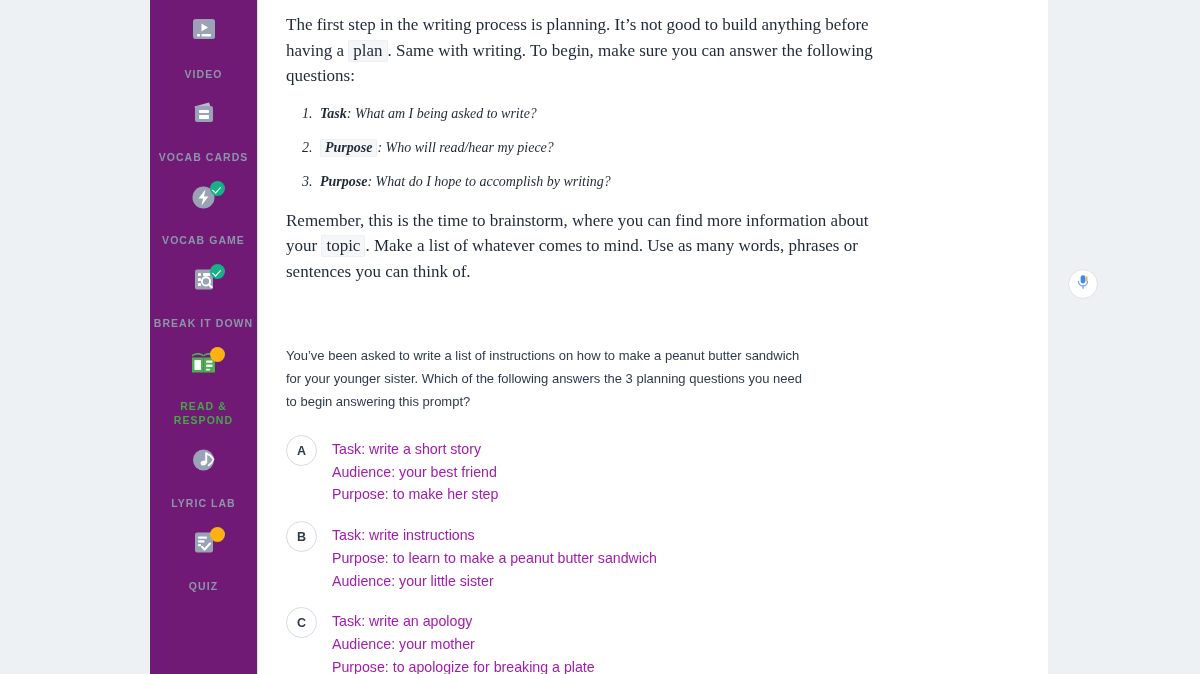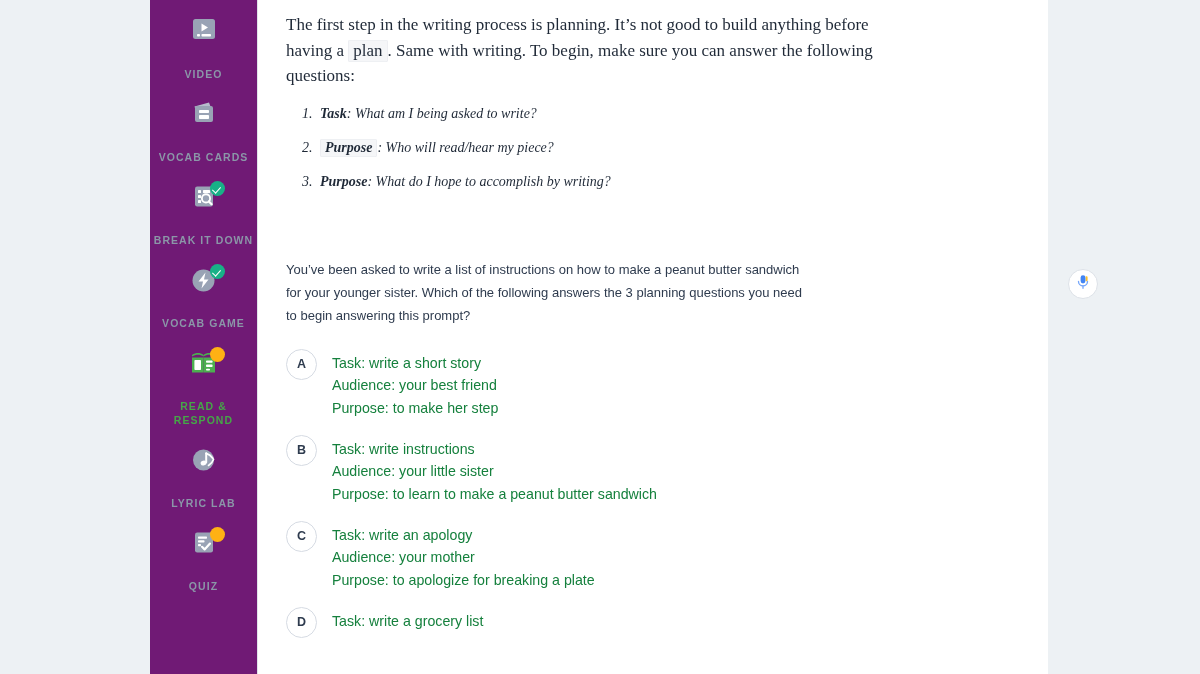--- a/index.html
+++ b/index.html
@@ -196,21 +196,21 @@
     align-items: center;
     justify-content: center;
     margin-right: 15px;
     box-sizing: border-box;
   }
 
   .answer-lines {
     font-family: "Liberation Sans", sans-serif;
     font-size: 14.2px;
     line-height: 22.7px;
-    color: #15803d;
+    color: #a21caf;
     padding-top: 3px;
   }
 
   
   .gutter-right {
     flex: 1 1 auto;
     height: 674px;
     background: #edf1f4;
     position: relative;
   }
@@ -260,42 +260,42 @@
           <rect x="10" y="10" width="10" height="3" rx="0.8" fill="#ffffff"></rect>
           <rect x="10" y="15" width="10" height="4" rx="0.8" fill="#ffffff"></rect>
         </svg>
       </span>
       <div class="nav-label">VOCAB CARDS</div>
     </div>
 
     <div class="nav-item">
       <span class="nav-icon-wrap">
         <svg width="30" height="28" viewBox="0 0 30 28" aria-hidden="true">
+          <circle cx="14.5" cy="14.5" r="11" fill="#99a3b5"></circle>
+          <path d="M16.5 6.5 L9.5 15.5 L14 15.5 L12.5 22.5 L19.5 13.5 L15 13.5 Z" fill="#ffffff"></path>
+        </svg>
+        <span class="badge done"></span>
+      </span>
+      <div class="nav-label">VOCAB GAME</div>
+    </div>
+
+    <div class="nav-item">
+      <span class="nav-icon-wrap">
+        <svg width="30" height="28" viewBox="0 0 30 28" aria-hidden="true">
           <rect x="6" y="3.5" width="18" height="20" rx="2.2" fill="#99a3b5"></rect>
           <rect x="9" y="7" width="3" height="3" rx="0.6" fill="#ffffff"></rect>
           <rect x="14" y="7" width="7" height="3" rx="0.6" fill="#ffffff"></rect>
           <rect x="9" y="12" width="3" height="3" rx="0.6" fill="#ffffff"></rect>
           <rect x="9" y="17" width="3" height="3" rx="0.6" fill="#ffffff"></rect>
           <circle cx="17" cy="15.4" r="4.1" fill="none" stroke="#ffffff" stroke-width="1.9"></circle>
           <line x1="19.9" y1="18.4" x2="22.6" y2="21.2" stroke="#ffffff" stroke-width="2.2" stroke-linecap="round"></line>
         </svg>
         <span class="badge done"></span>
       </span>
       <div class="nav-label">BREAK IT DOWN</div>
-    </div>
-
-    <div class="nav-item">
-      <span class="nav-icon-wrap">
-        <svg width="30" height="28" viewBox="0 0 30 28" aria-hidden="true">
-          <circle cx="14.5" cy="14.5" r="11" fill="#99a3b5"></circle>
-          <path d="M16.5 6.5 L9.5 15.5 L14 15.5 L12.5 22.5 L19.5 13.5 L15 13.5 Z" fill="#ffffff"></path>
-        </svg>
-        <span class="badge done"></span>
-      </span>
-      <div class="nav-label">VOCAB GAME</div>
     </div>
 
     <div class="nav-item active">
       <span class="nav-icon-wrap">
         <svg width="32" height="28" viewBox="0 0 32 28" aria-hidden="true">
           <path d="M4 6 C8 3.4 12 3.4 15.5 6 L15.5 7.6 C12 5 8 5 4 7.6 Z" fill="#4caf50"></path>
           <path d="M27 6 C23 3.4 19 3.4 15.5 6 L15.5 7.6 C19 5 23 5 27 7.6 Z" fill="#4caf50"></path>
           <path d="M4 8.5 L15.5 8.5 L15.5 23.5 L4 23.5 Z" fill="#4caf50"></path>
           <path d="M15.5 8.5 L27 8.5 L27 23.5 L15.5 23.5 Z" fill="#4caf50"></path>
           <rect x="6.4" y="11" width="6.6" height="10" rx="0.8" fill="#ffffff"></rect>
@@ -342,20 +342,21 @@
     <div class="reading">
 
       <p class="first"><span>The first step in the writing process is planning. It’s not good to build anything before having a </span><span class="vocab">plan</span><span>. Same with writing. To begin, make sure you can answer the following questions:</span></p>
 
       <ol class="qlist">
         <li><b>Task</b><span>: What am I being asked to write?</span></li>
         <li><b class="vocab bold">Purpose</b><span>: Who will read/hear my piece?</span></li>
         <li><b>Purpose</b><span>: What do I hope to accomplish by writing?</span></li>
       </ol>
 
+      <p><span>Remember, this is the time to brainstorm, where you can find more information about your </span><span class="vocab">topic</span><span>. Make a list of whatever comes to mind. Use as many words, phrases or sentences you can think of.</span></p>
 
     </div>
 
     <div class="gap"></div>
 
     <div class="question">You’ve been asked to write a list of instructions on how to make a peanut butter sandwich for your younger sister. Which of the following answers the 3 planning questions you need to begin answering this prompt?</div>
 
     <div class="answers">
 
       <div class="answer-row">
@@ -364,22 +365,22 @@
           <div>Task: write a short story</div>
           <div>Audience: your best friend</div>
           <div>Purpose: to make her step</div>
         </div>
       </div>
 
       <div class="answer-row">
         <div class="bubble">B</div>
         <div class="answer-lines">
           <div>Task: write instructions</div>
+          <div>Purpose: to learn to make a peanut butter sandwich</div>
           <div>Audience: your little sister</div>
-          <div>Purpose: to learn to make a peanut butter sandwich</div>
         </div>
       </div>
 
       <div class="answer-row">
         <div class="bubble">C</div>
         <div class="answer-lines">
           <div>Task: write an apology</div>
           <div>Audience: your mother</div>
           <div>Purpose: to apologize for breaking a plate</div>
         </div>

